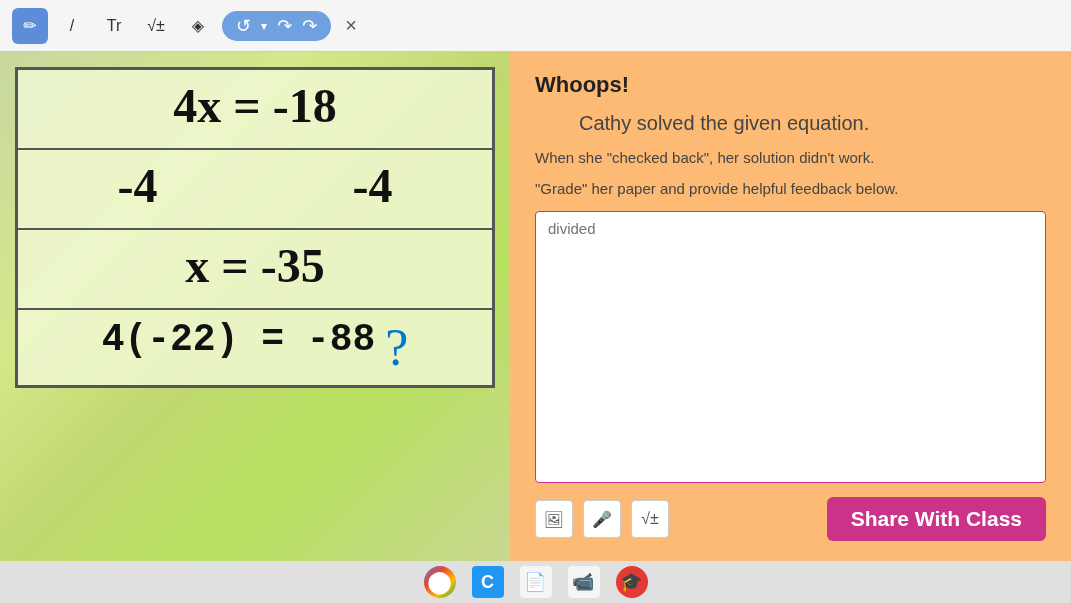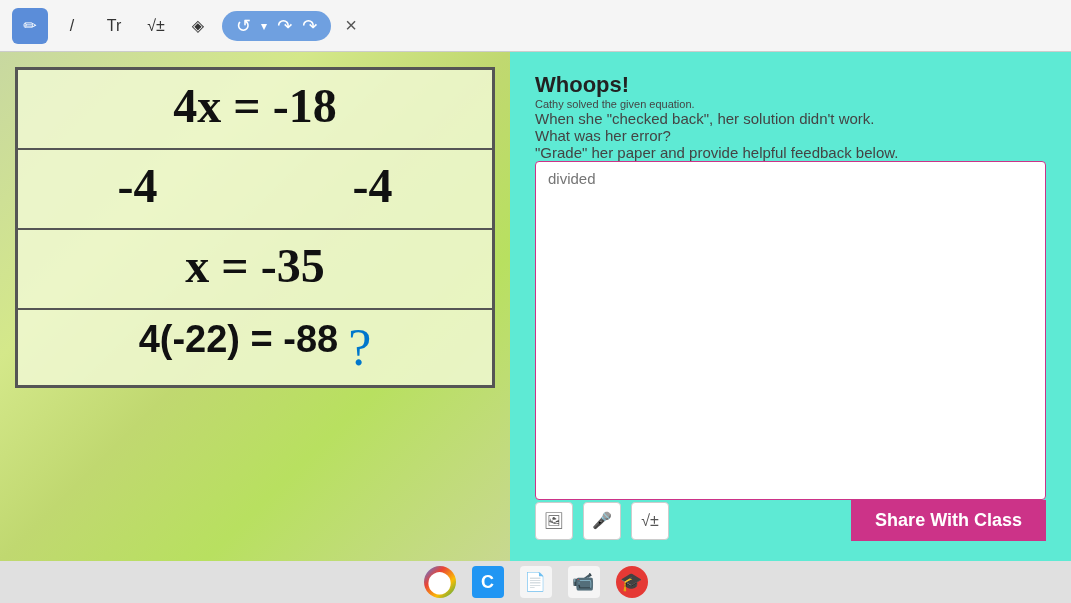--- a/index.html
+++ b/index.html
@@ -131,52 +131,54 @@
     }
 
     .math-text {
       font-family: 'Comic Sans MS', 'Chalkboard SE', cursive;
       font-size: 48px;
       color: #111;
       font-weight: bold;
     }
 
     .math-text-large {
-      font-family: Liberation Sans, sans-serif;
+      font-family: Liberation Mono, monospace;
       font-size: 38px;
       color: #111;
       font-weight: bold;
     }
 
     .question-mark {
       font-family: 'Comic Sans MS', cursive;
       font-size: 52px;
       color: #0077cc;
       margin-left: 10px;
     }
 
     
     .right-panel {
       flex: 1;
-      background: #5eead4;
+      background: #fdba74;
       padding: 20px 25px;
       display: flex;
       flex-direction: column;
+      gap: 14px;
       overflow-y: auto;
     }
 
     .panel-title {
       font-size: 22px;
       font-weight: bold;
       color: #222;
     }
 
     .panel-subtitle {
-      font-size: 11px;
+      font-size: 20px;
       color: #444;
+      margin-left: 44px;
     }
 
     .panel-description {
       font-size: 15px;
       color: #444;
     }
 
     .panel-instruction {
       font-size: 15px;
       color: #444;
@@ -215,23 +217,23 @@
       background: white;
       font-size: 16px;
       color: #555;
     }
 
     .share-btn {
       margin-left: auto;
       background: #cc3388;
       color: white;
       border: none;
-      border-radius: 0;
+      border-radius: 6px;
       padding: 10px 24px;
-      font-size: 18px;
+      font-size: 21px;
       font-weight: bold;
       cursor: pointer;
     }
 
     
     .taskbar {
       height: 42px;
       background: #e0e0e0;
       display: flex;
       align-items: center;
@@ -315,21 +317,20 @@
           <span class="question-mark">?</span>
         </div>
       </div>
     </div>
   </div>
 
   <div class="right-panel">
     <div class="panel-title">Whoops!</div>
     <div class="panel-subtitle">Cathy solved the given equation.</div>
     <div class="panel-description">When she "checked back", her solution didn't work.</div>
-    <div class="panel-description">What was her error?</div>
     <div class="panel-instruction">"Grade" her paper and provide helpful feedback below.</div>
 
     <textarea class="feedback-area" placeholder="divided" style=""></textarea>
 
     <div class="feedback-toolbar">
       <button class="feedback-tool-btn">
         <span>🖼</span>
       </button>
       <button class="feedback-tool-btn">
         <span>🎤</span>

